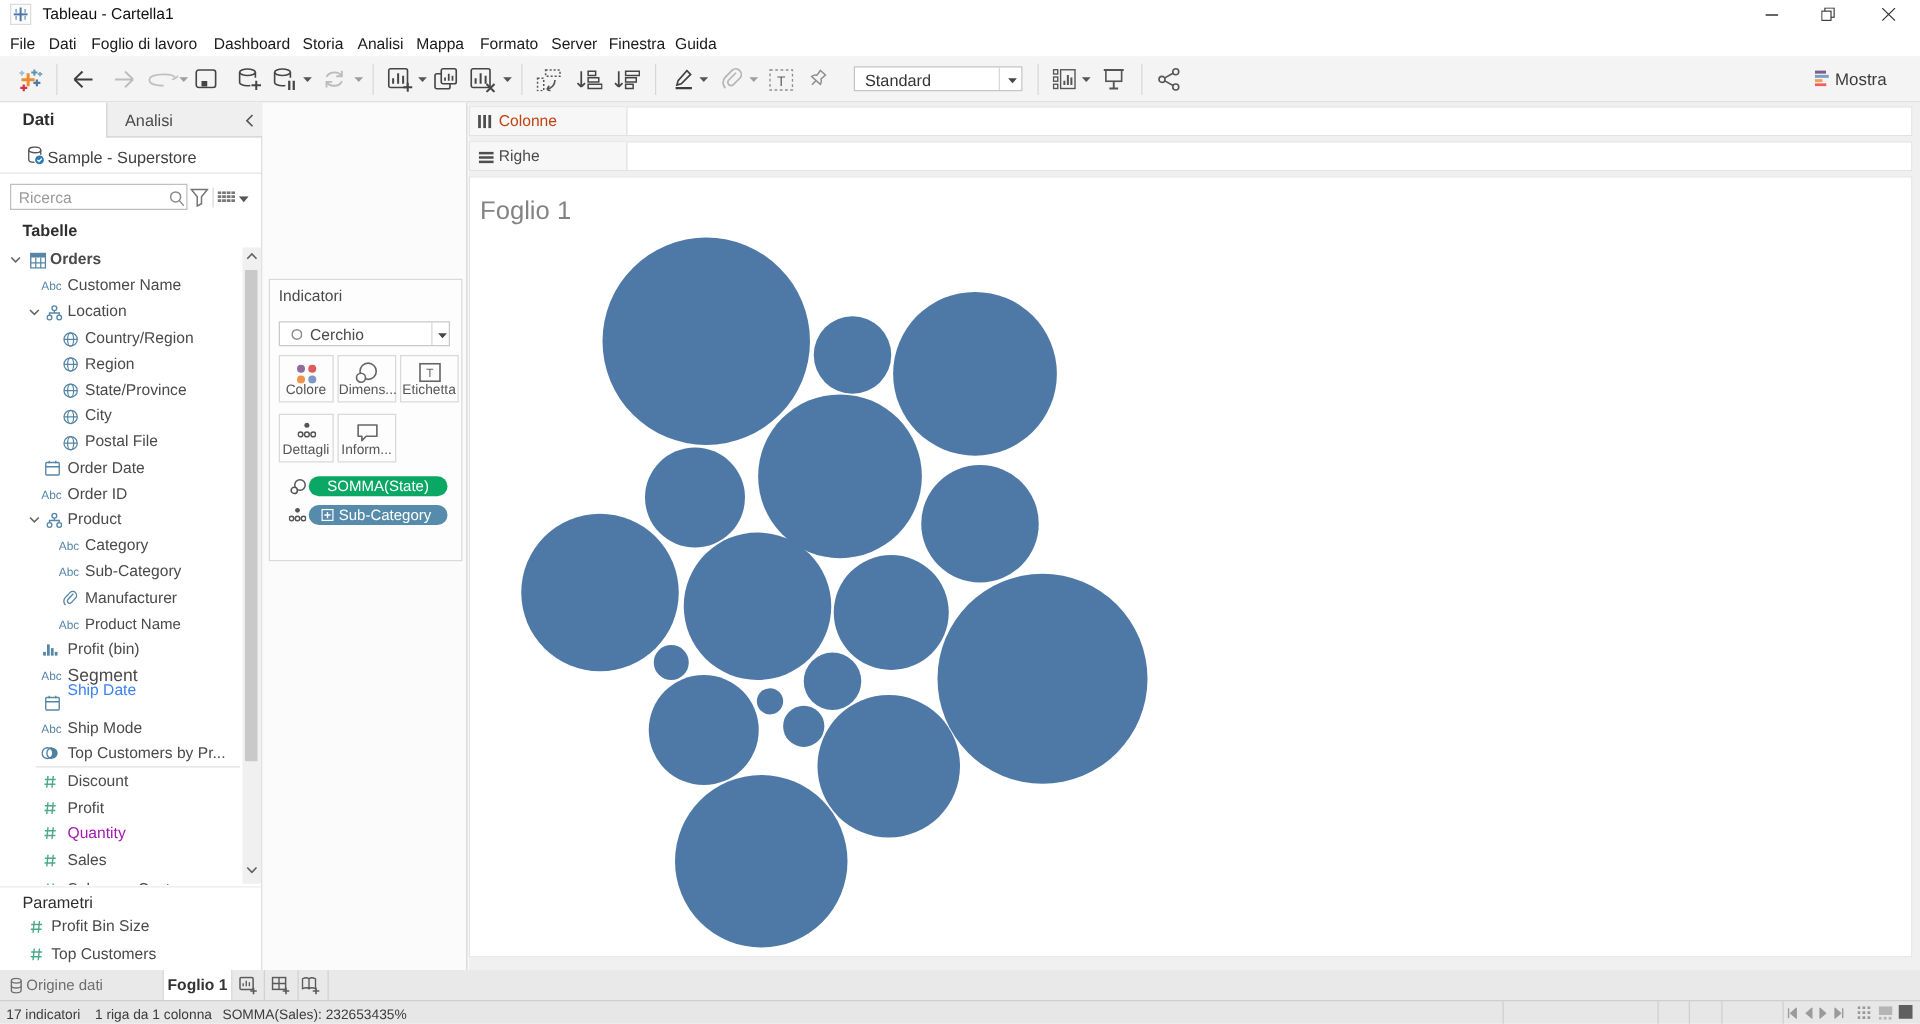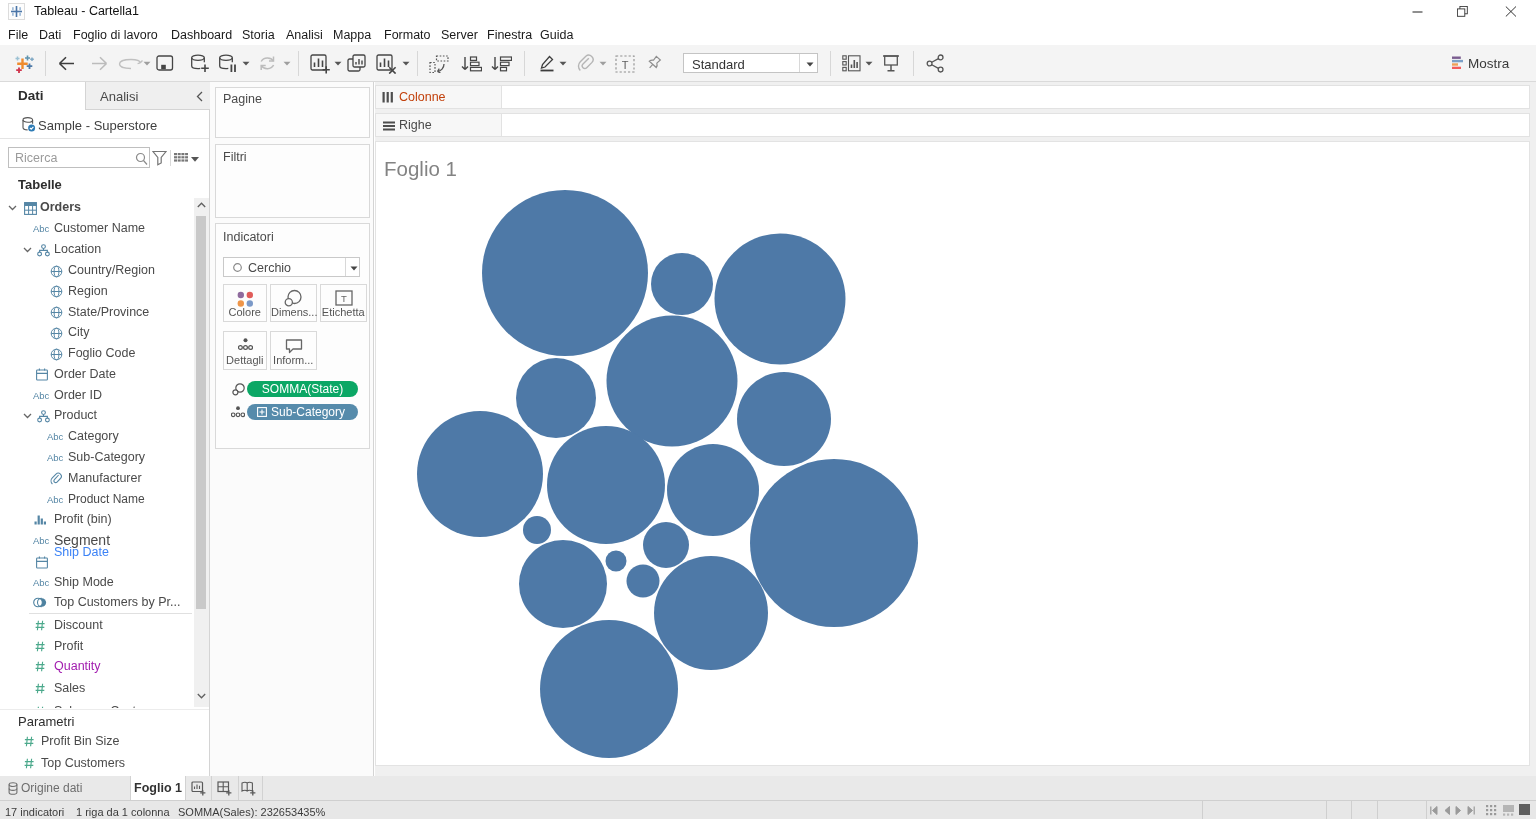--- a/index.html
+++ b/index.html
@@ -349,21 +349,21 @@
       </g>
     </svg>
   <span class="ab" style="left:68px;top:243.4px;font-size:12.5px;color:#4a4a4a;line-height:15px;white-space:nowrap">City</span>
   <svg class="ab" style="left:50px;top:265.6px" width="13" height="13">
       <g fill="none" stroke="#5586a5" stroke-width="1">
         <circle cx="6.5" cy="6.5" r="5.3"></circle>
         <ellipse cx="6.5" cy="6.5" rx="2.4" ry="5.3"></ellipse>
         <path d="M1.2 6.5 H11.8"></path>
       </g>
     </svg>
-  <span class="ab" style="left:68px;top:264.1px;font-size:12.5px;color:#4a4a4a;line-height:15px;white-space:nowrap">Foglio Code</span>
+  <span class="ab" style="left:68px;top:264.1px;font-size:12.5px;color:#4a4a4a;line-height:15px;white-space:nowrap">Postal File</span>
   <svg class="ab" style="left:36px;top:286.3px" width="12" height="13">
       <rect x="0.6" y="2" width="10.8" height="10" rx="0.8" fill="none" stroke="#5586a5" stroke-width="1.1"></rect>
       <path d="M0.6 5.4 H11.4 M3.4 0.6 V2.6 M8.6 0.6 V2.6" stroke="#5586a5" stroke-width="1.1"></path>
     </svg>
   <span class="ab" style="left:54px;top:284.8px;font-size:12.5px;color:#4a4a4a;line-height:15px;white-space:nowrap">Order Date</span>
   <svg class="ab" style="left:33px;top:307.5px" width="16" height="11">
       <text x="0" y="9" font-size="9.5" fill="#5586a5" font-family="Liberation Sans">Abc</text>
     </svg>
   <span class="ab" style="left:54px;top:305.5px;font-size:12.5px;color:#4a4a4a;line-height:15px;white-space:nowrap">Order ID</span>
   <svg class="ab" style="left:23px;top:331.4px" width="9" height="6">
@@ -461,26 +461,20 @@
   <div class="ab" style="left:196px;top:134px;width:10px;height:393px;background:#c9c9c9"></div>
   <svg class="ab" style="left:197px;top:611px" width="9" height="6">
       <path d="M0.8 1 L4.5 4.8 L8.2 1" stroke="#606060" stroke-width="1.3" fill="none"></path>
     </svg>
 
   <div class="ab" style="left:0;top:627px;width:209px;height:1px;background:#ececec"></div>
   <span class="ab" style="left:18px;top:631.5px;font-size:13px;font-weight:normal;color:#2d2d2d">Parametri</span>
 </div>
 
 <div class="ab" id="midpanel" style="left:210px;top:82px;width:164px;height:694px;background:#fbfbfb;border-right:1px solid #d4d4d4">
-  <div class="ab" style="left:5px;top:5px;width:155px;height:51px;background:#fdfdfd;border:1px solid #d9d9d9">
-    <span class="ab" style="left:7px;top:4px;font-size:12.5px;color:#4a4a4a">Pagine</span>
-  </div>
-  <div class="ab" style="left:5px;top:62px;width:155px;height:74px;background:#fdfdfd;border:1px solid #d9d9d9">
-    <span class="ab" style="left:7px;top:5px;font-size:12.5px;color:#4a4a4a">Filtri</span>
-  </div>
   <div class="ab" style="left:5px;top:141px;width:155px;height:226px;background:#fdfdfd;border:1px solid #d9d9d9">
     <span class="ab" style="left:7px;top:6px;font-size:12.5px;color:#4a4a4a">Indicatori</span>
 
     <div class="ab" style="left:7px;top:33px;width:137px;height:20px;background:#fff;border:1px solid #c9c9c9">
       <svg class="ab" style="left:9px;top:5px" width="9" height="9">
           <circle cx="4.5" cy="4.5" r="3.8" fill="none" stroke="#8a8a8a" stroke-width="1.2"></circle>
         </svg>
       <span class="ab" style="left:24px;top:3px;font-size:12.5px;color:#4a4a4a">Cerchio</span>
       <div class="ab" style="left:121px;top:0;width:1px;height:18px;background:#d8d8d8"></div>
       <svg class="ab" style="left:126px;top:8px" width="8" height="5">

